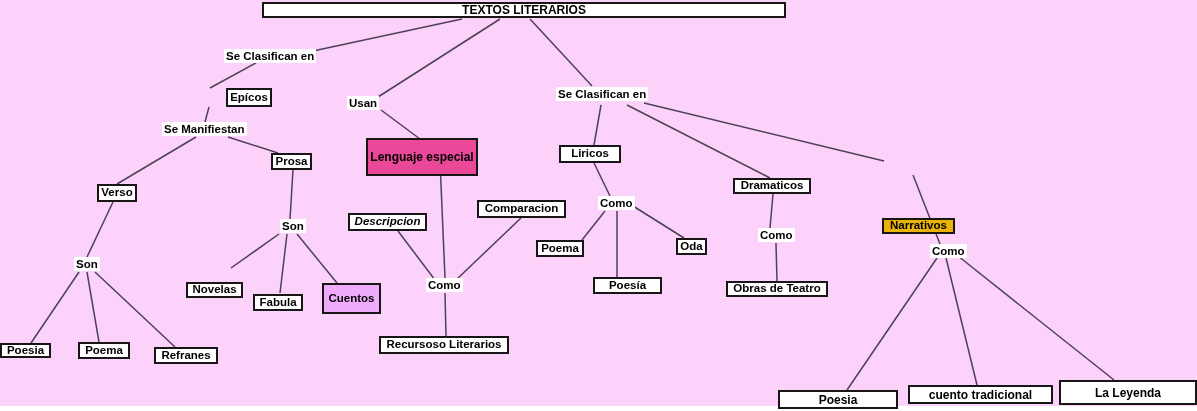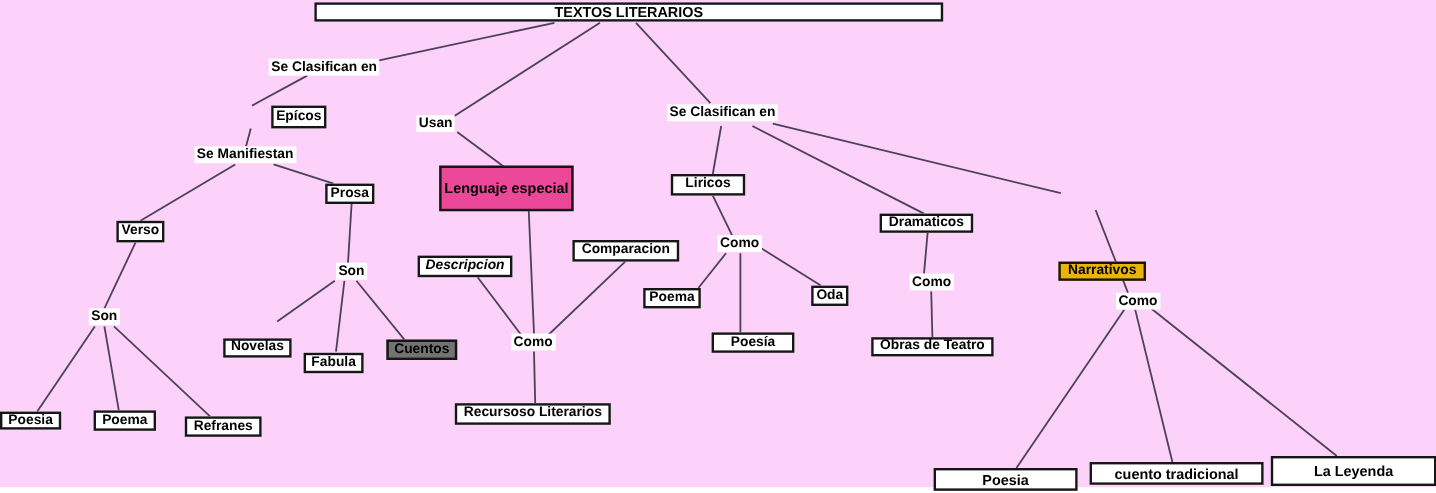--- a/index.html
+++ b/index.html
@@ -95,21 +95,21 @@
       <line x1="946" y1="258" x2="977" y2="385" stroke="#4d4158" stroke-width="1.5"></line>
       <line x1="958" y1="256" x2="1114" y2="380" stroke="#4d4158" stroke-width="1.5"></line>
     </svg>
   <div class="bottom-strip" style="background: rgb(255, 255, 255);"></div>
 <div class="concept" style="left: 262px; top: 2px; width: 524px; height: 16px; font-size: 12px; border-color: rgb(22, 22, 22); background: rgb(255, 255, 255); color: rgb(0, 0, 0);">TEXTOS LITERARIOS</div>
     <div class="concept" style="left: 187px; top: 88px; width: 46px; height: 19px; border-color: rgb(22, 22, 22); background: rgb(255, 255, 255); color: rgb(0, 0, 0); margin-left: 39px;">Epícos</div>
     <div class="concept" style="left: 271px; top: 153px; width: 41px; height: 17px; border-color: rgb(22, 22, 22); background: rgb(255, 255, 255); color: rgb(0, 0, 0);">Prosa</div>
     <div class="concept" style="left: 97px; top: 184px; width: 40px; height: 18px; border-color: rgb(22, 22, 22); background: rgb(255, 255, 255); color: rgb(0, 0, 0);">Verso</div>
     <div class="concept" style="left: 186px; top: 269px; width: 57px; height: 16px; border-color: rgb(22, 22, 22); background: rgb(255, 255, 255); color: rgb(0, 0, 0); margin-top: 13px;">Novelas</div>
     <div class="concept" style="left: 253px; top: 294px; width: 50px; height: 17px; border-color: rgb(22, 22, 22); background: rgb(255, 255, 255); color: rgb(0, 0, 0);">Fabula</div>
-    <div class="concept" style="left: 322px; top: 283px; width: 59px; height: 17px; border-color: rgb(22, 22, 22); background: #737373; color: rgb(0, 0, 0);">Cuentos</div>
+    <div class="concept" style="left: 322px; top: 283px; width: 59px; height: 31px; border-color: rgb(22, 22, 22); background: #f0abfc; color: rgb(0, 0, 0);">Cuentos</div>
     <div class="concept" style="left: 0px; top: 343px; width: 51px; height: 15px; border-color: rgb(22, 22, 22); background: rgb(255, 255, 255); color: rgb(0, 0, 0);">Poesia</div>
     <div class="concept" style="left: 78px; top: 342px; width: 52px; height: 17px; border-color: rgb(22, 22, 22); background: rgb(255, 255, 255); color: rgb(0, 0, 0);">Poema</div>
     <div class="concept" style="left: 154px; top: 347px; width: 64px; height: 17px; border-color: rgb(22, 22, 22); background: rgb(255, 255, 255); color: rgb(0, 0, 0);">Refranes</div>
     <div class="concept" style="left: 366px; top: 138px; width: 112px; height: 38px; font-size: 12px; border-color: rgb(22, 22, 22); background: #ec4899; color: rgb(0, 0, 0);">Lenguaje especial</div>
     <div class="concept" style="left: 348px; top: 213px; width: 79px; height: 18px; border-color: rgb(22, 22, 22); background: rgb(255, 255, 255); color: rgb(0, 0, 0); font-style: italic;">Descripcion</div>
     <div class="concept" style="left: 477px; top: 200px; width: 89px; height: 18px; border-color: rgb(22, 22, 22); background: rgb(255, 255, 255); color: rgb(0, 0, 0);">Comparacion</div>
     <div class="concept" style="left: 379px; top: 336px; width: 130px; height: 18px; border-color: rgb(22, 22, 22); background: rgb(255, 255, 255); color: rgb(0, 0, 0);">Recursoso Literarios</div>
     <div class="concept" style="left: 559px; top: 145px; width: 62px; height: 18px; border-color: rgb(22, 22, 22); background: rgb(255, 255, 255); color: rgb(0, 0, 0);">Liricos</div>
     <div class="concept" style="left: 536px; top: 240px; width: 48px; height: 17px; border-color: rgb(22, 22, 22); background: rgb(255, 255, 255); color: rgb(0, 0, 0);">Poema</div>
     <div class="concept" style="left: 593px; top: 277px; width: 69px; height: 17px; border-color: rgb(22, 22, 22); background: rgb(255, 255, 255); color: rgb(0, 0, 0);">Poesía</div>

